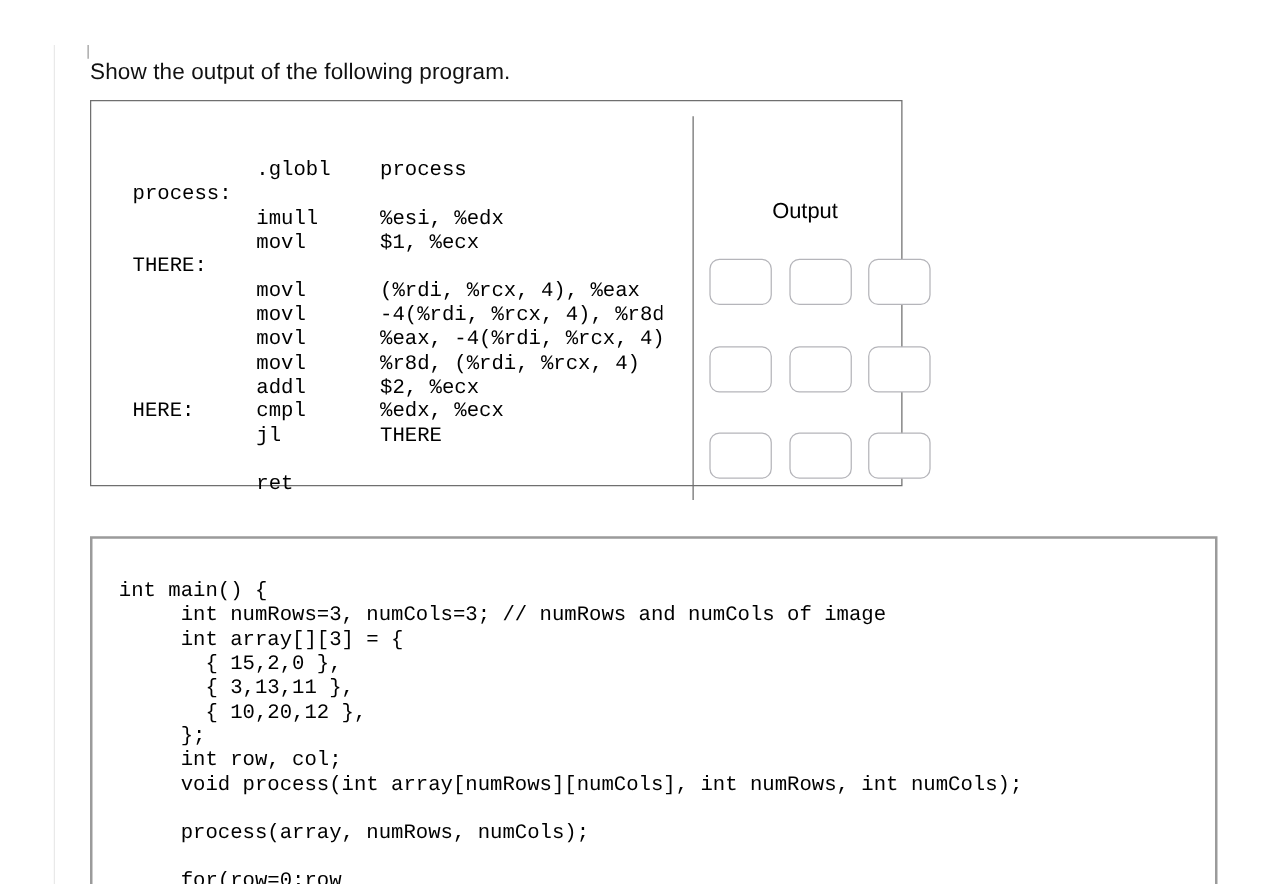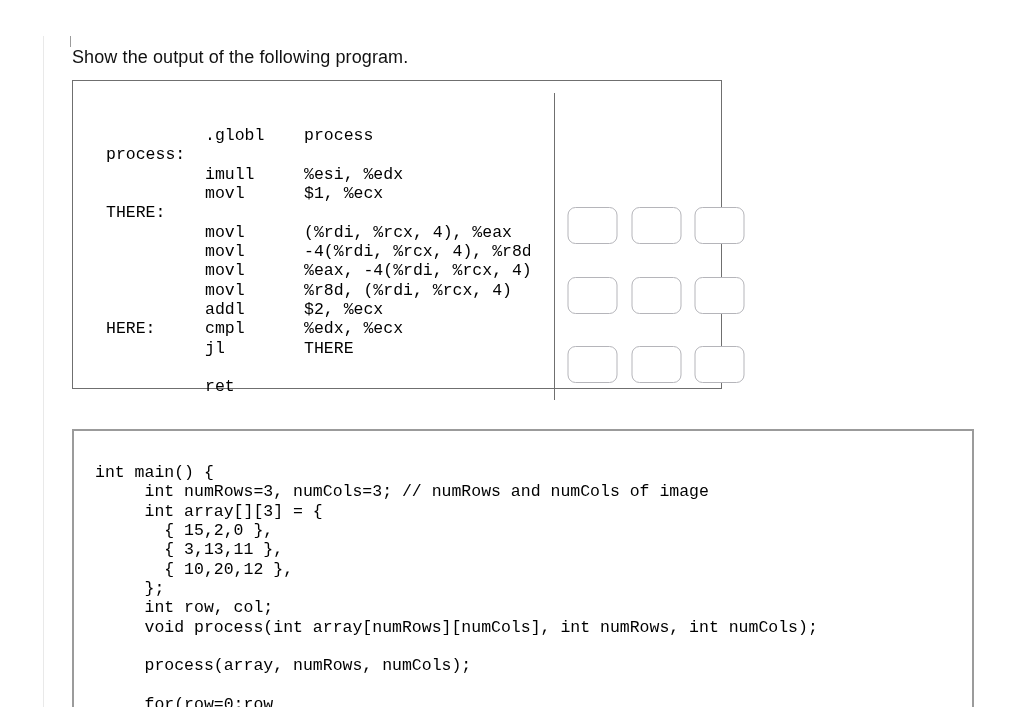--- a/index.html
+++ b/index.html
@@ -66,20 +66,21 @@
           movl      -4(%rdi, %rcx, 4), %r8d
           movl      %eax, -4(%rdi, %rcx, 4)
           movl      %r8d, (%rdi, %rcx, 4)
           addl      $2, %ecx
 HERE:     cmpl      %edx, %ecx
           jl        THERE
 
           ret</pre>
   </div>
   <div class="output-section">
+    <div class="output-label">Output</div>
     <div class="output-grid" style="grid-template-columns: repeat(3, 50px);">
         <input type="text" class="cell" style="">
         <input type="text" class="cell" style="">
         <input type="text" class="cell" style="">
         <input type="text" class="cell" style="">
         <input type="text" class="cell" style="">
         <input type="text" class="cell" style="">
         <input type="text" class="cell" style="">
         <input type="text" class="cell" style="">
         <input type="text" class="cell" style="">

